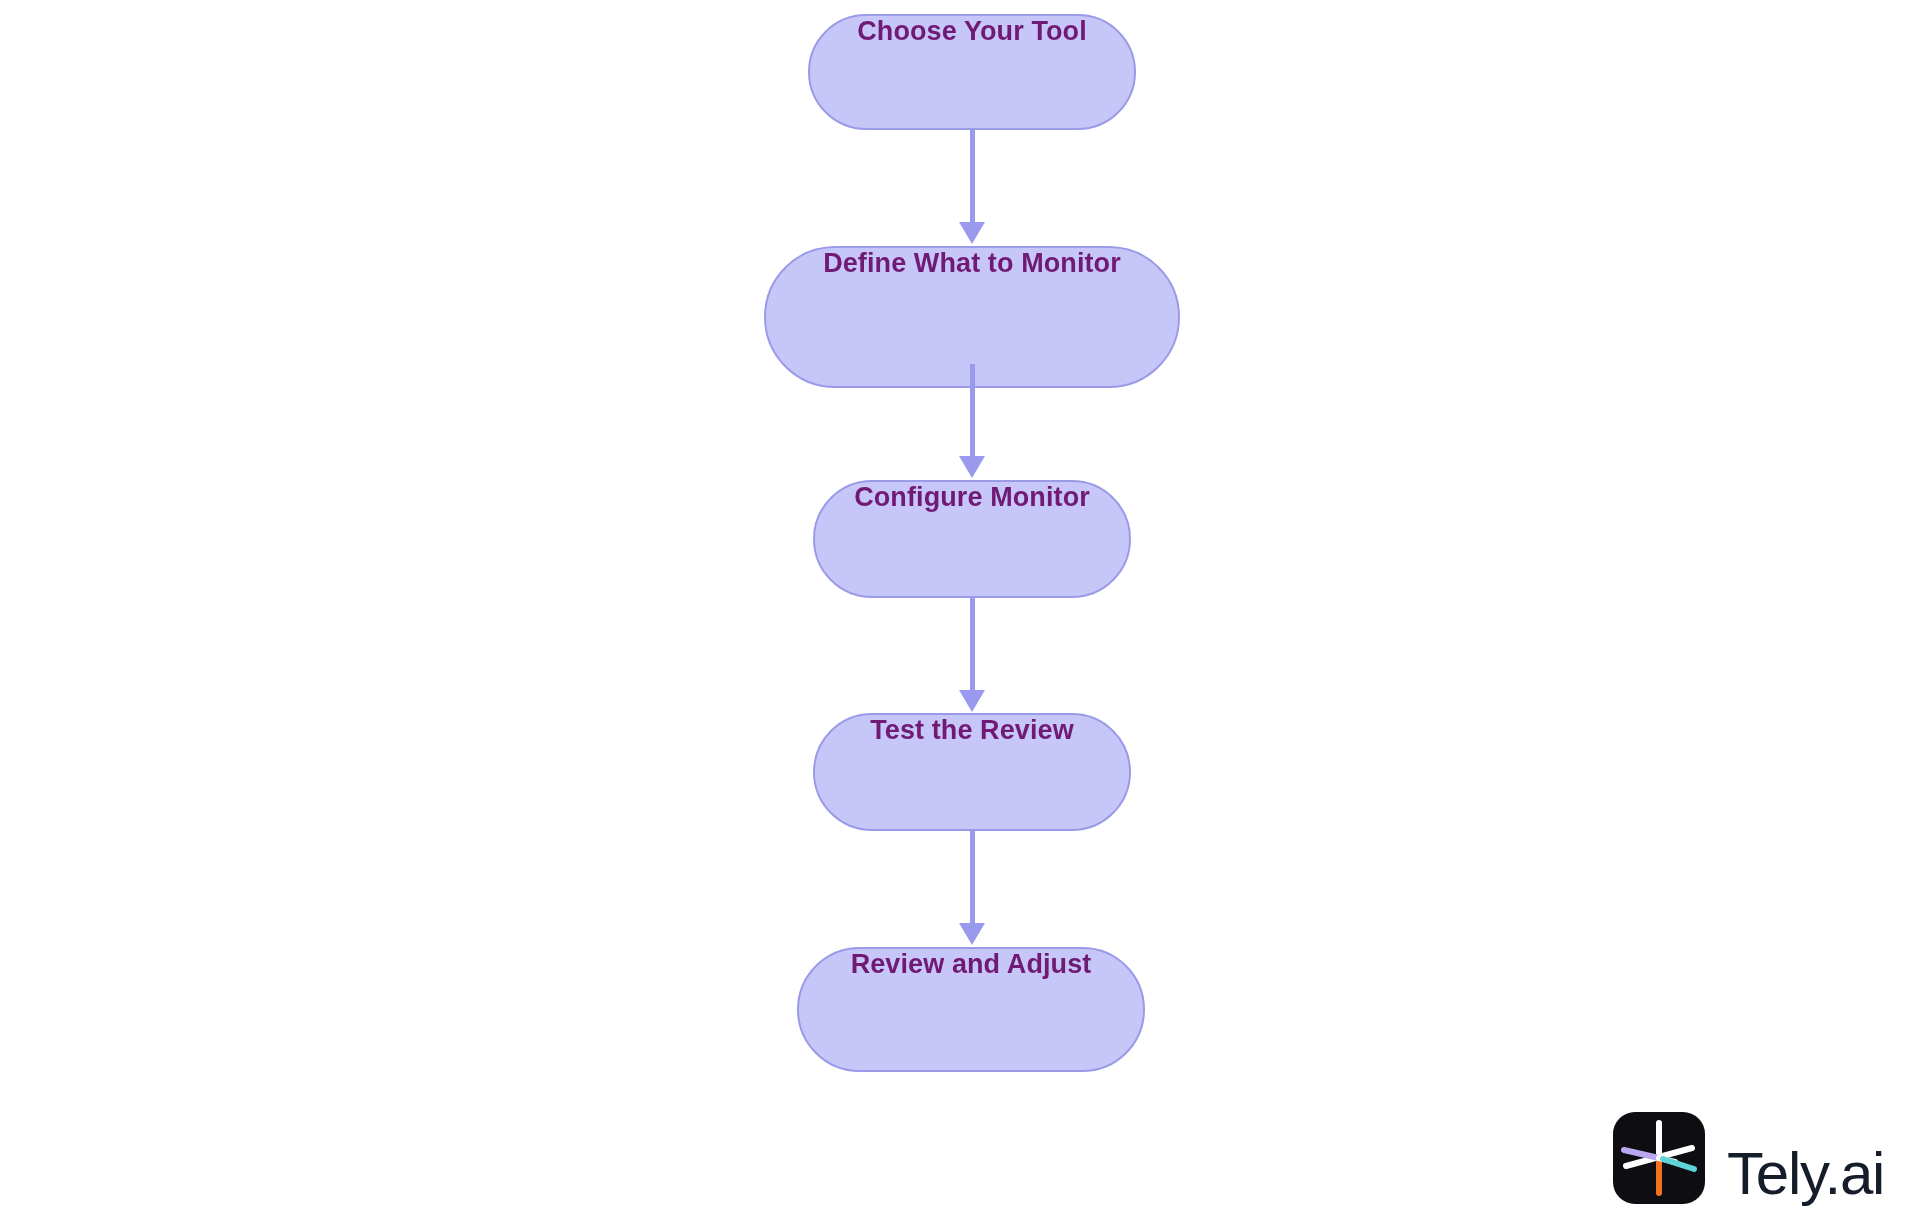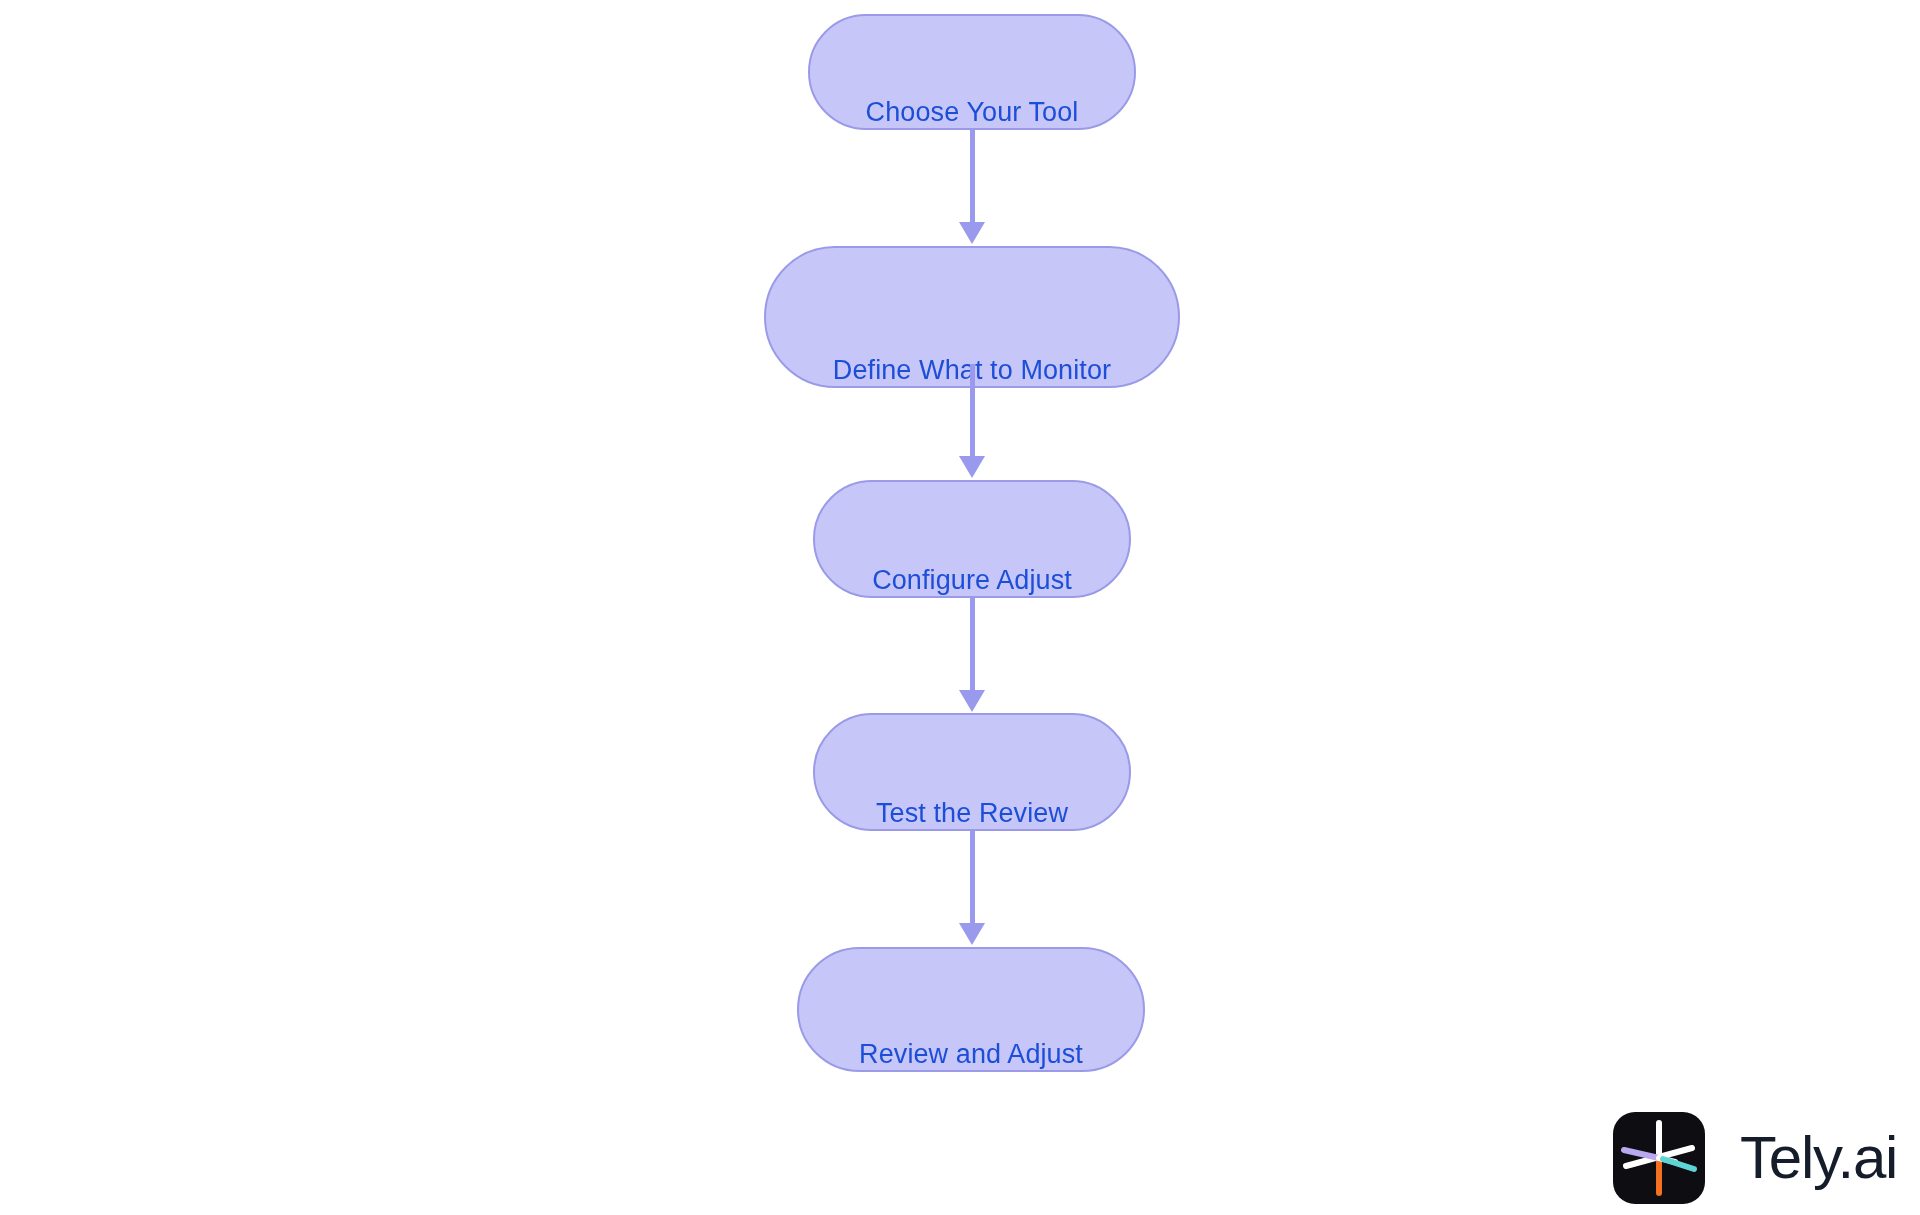--- a/index.html
+++ b/index.html
@@ -21,28 +21,28 @@
     left: 0;
     top: 0;
     width: 1920px;
     height: 1215px;
   }
 
   .flow-node {
     position: absolute;
     box-sizing: border-box;
     display: flex;
-    align-items: flex-end;
+    align-items: flex-start;
     justify-content: center;
     background: #c6c7f8;
     border: 2px solid #9a9ae8;
     border-radius: 9999px;
-    color: #1d4ed8;
+    color: #701a75;
     font-size: 27px;
-    font-weight: 400;
+    font-weight: 700;
     letter-spacing: .1px;
     white-space: nowrap;
     user-select: none;
   }
 
   .flow-connector {
     position: absolute;
     width: 5px;
     background: #9999ee;
   }
@@ -54,22 +54,22 @@
     border-right: 13px solid transparent;
     border-top: 22px solid #9999ee;
   }
 
   
   #brand-lockup {
     position: absolute;
     left: 1613px;
     top: 1112px;
     display: flex;
-    align-items: center;
-    gap: 35px;
+    align-items: flex-end;
+    gap: 22px;
   }
   #brand-mark {
     width: 92px;
     height: 92px;
     border-radius: 22px;
     background: #0d0d12;
     position: relative;
     flex: 0 0 auto;
   }
   #brand-wordmark {
@@ -88,21 +88,21 @@
 
   <div class="flow-node" style="left:808px; top:14px; width:328px; height:116px;">
     <span>Choose Your Tool</span>
   </div>
 
   <div class="flow-node" style="left:764px; top:246px; width:416px; height:142px;">
     <span>Define What to Monitor</span>
   </div>
 
   <div class="flow-node" style="left:813px; top:480px; width:318px; height:118px;">
-    <span>Configure Adjust</span>
+    <span>Configure Monitor</span>
   </div>
 
   <div class="flow-node" style="left:813px; top:713px; width:318px; height:118px;">
     <span>Test the Review</span>
   </div>
 
   <div class="flow-node" style="left:797px; top:947px; width:348px; height:125px;">
     <span>Review and Adjust</span>
   </div>
 

